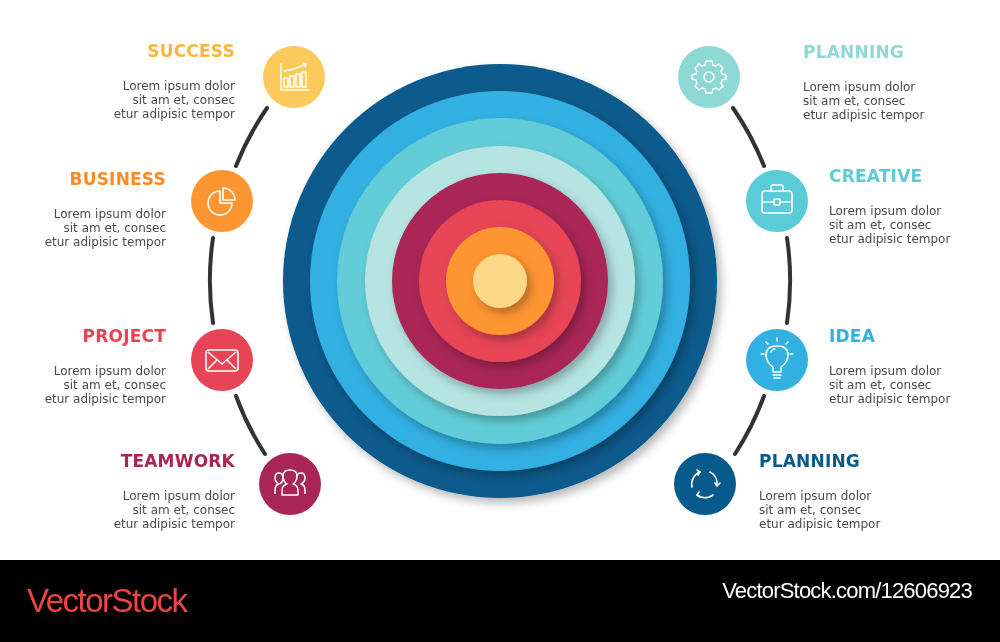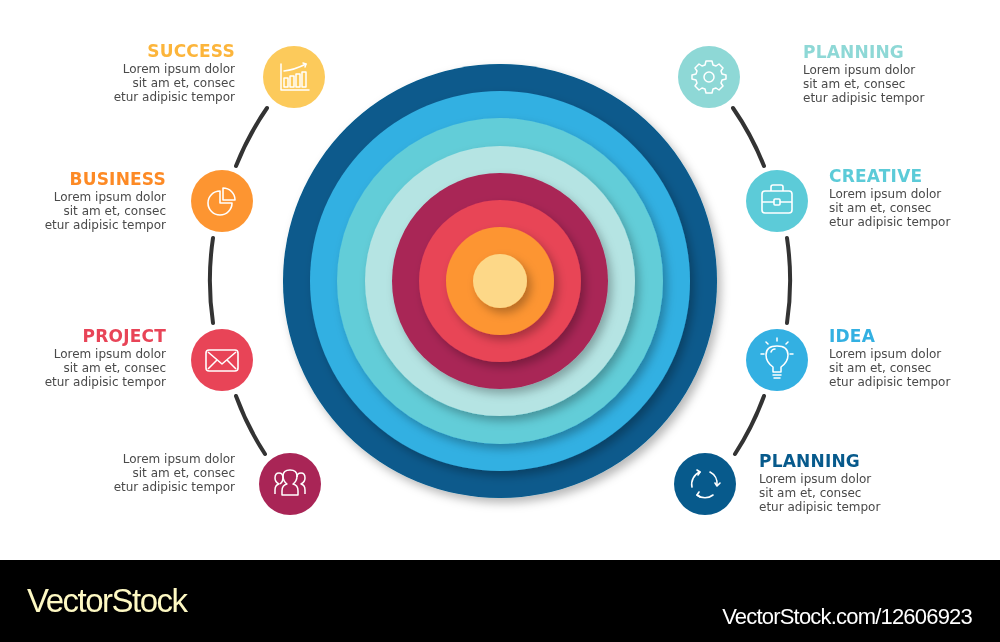--- a/index.html
+++ b/index.html
@@ -3,25 +3,25 @@
 <meta charset="utf-8">
 <style>
   html, body { margin: 0; padding: 0; }
   body { width: 1000px; height: 642px; position: relative; background: #ffffff; overflow: hidden; font-family: "DejaVu Sans", sans-serif; }
   .canvas { position: absolute; left: 0; top: 0; width: 1000px; height: 560px; background: #fff; }
   svg.main { position: absolute; left: 0; top: 0; }
   .label { position: absolute; width: 220px; }
   .label.left { text-align: right; }
   .label.right { text-align: left; }
   .label .title { font-family: "DejaVu Sans", sans-serif; font-weight: bold; font-size: 17px; line-height: 20px; letter-spacing: 0.2px; }
-  .label .body { font-family: "DejaVu Sans", sans-serif; font-size: 12px; line-height: 14px; color: #4a4a4a; margin-top: 1px; }
+  .label .body { font-family: "DejaVu Sans", sans-serif; font-size: 12px; line-height: 14px; color: #4a4a4a; margin-top: 18px; }
   .label .body span { display: block; }
   .footer { position: absolute; left: 0; top: 560px; width: 1000px; height: 82px; background: #000; }
-  .brand { position: absolute; left: 27px; top: 22px; color: #fef9c3; font-family: "Liberation Sans", sans-serif; font-size: 33px; letter-spacing: -1.5px; text-align: center; }
-  .brand-url { position: absolute; right: 28px; top: 44px; color: #fff; font-family: "Liberation Sans", sans-serif; font-size: 22px; letter-spacing: -0.8px; }
+  .brand { position: absolute; left: 27px; top: 22px; color: #ef4444; font-family: "Liberation Sans", sans-serif; font-size: 33px; letter-spacing: -1.5px; text-align: center; }
+  .brand-url { position: absolute; right: 28px; top: 18px; color: #fff; font-family: "Liberation Sans", sans-serif; font-size: 22px; letter-spacing: -0.8px; }
 </style>
 </head>
 <body>
 
 <div class="canvas">
   <svg class="main" width="1000" height="560" viewBox="0 0 1000 560">
     <defs>
       <filter id="sh" x="-20%" y="-20%" width="150%" height="150%">
         <feDropShadow dx="4" dy="5" stdDeviation="5" flood-color="#000" flood-opacity="0.28"></feDropShadow>
       </filter>
@@ -149,20 +149,21 @@
   <div class="label left" style="left:-54px; top:326px;">
     <div class="title" style="color:#e84457;">PROJECT</div>
     <div class="body">
       <span>Lorem ipsum dolor</span>
       <span>sit am et, consec</span>
       <span>etur adipisic tempor</span>
     </div>
   </div>
 
   <div class="label left" style="left:15px; top:451px;">
+    <div class="title" style="color:#a92556;">TEAMWORK</div>
     <div class="body">
       <span>Lorem ipsum dolor</span>
       <span>sit am et, consec</span>
       <span>etur adipisic tempor</span>
     </div>
   </div>
 
   <div class="label right" style="left:803px; top:42px;">
     <div class="title" style="color:#8ed8d6;">PLANNING</div>
     <div class="body">

